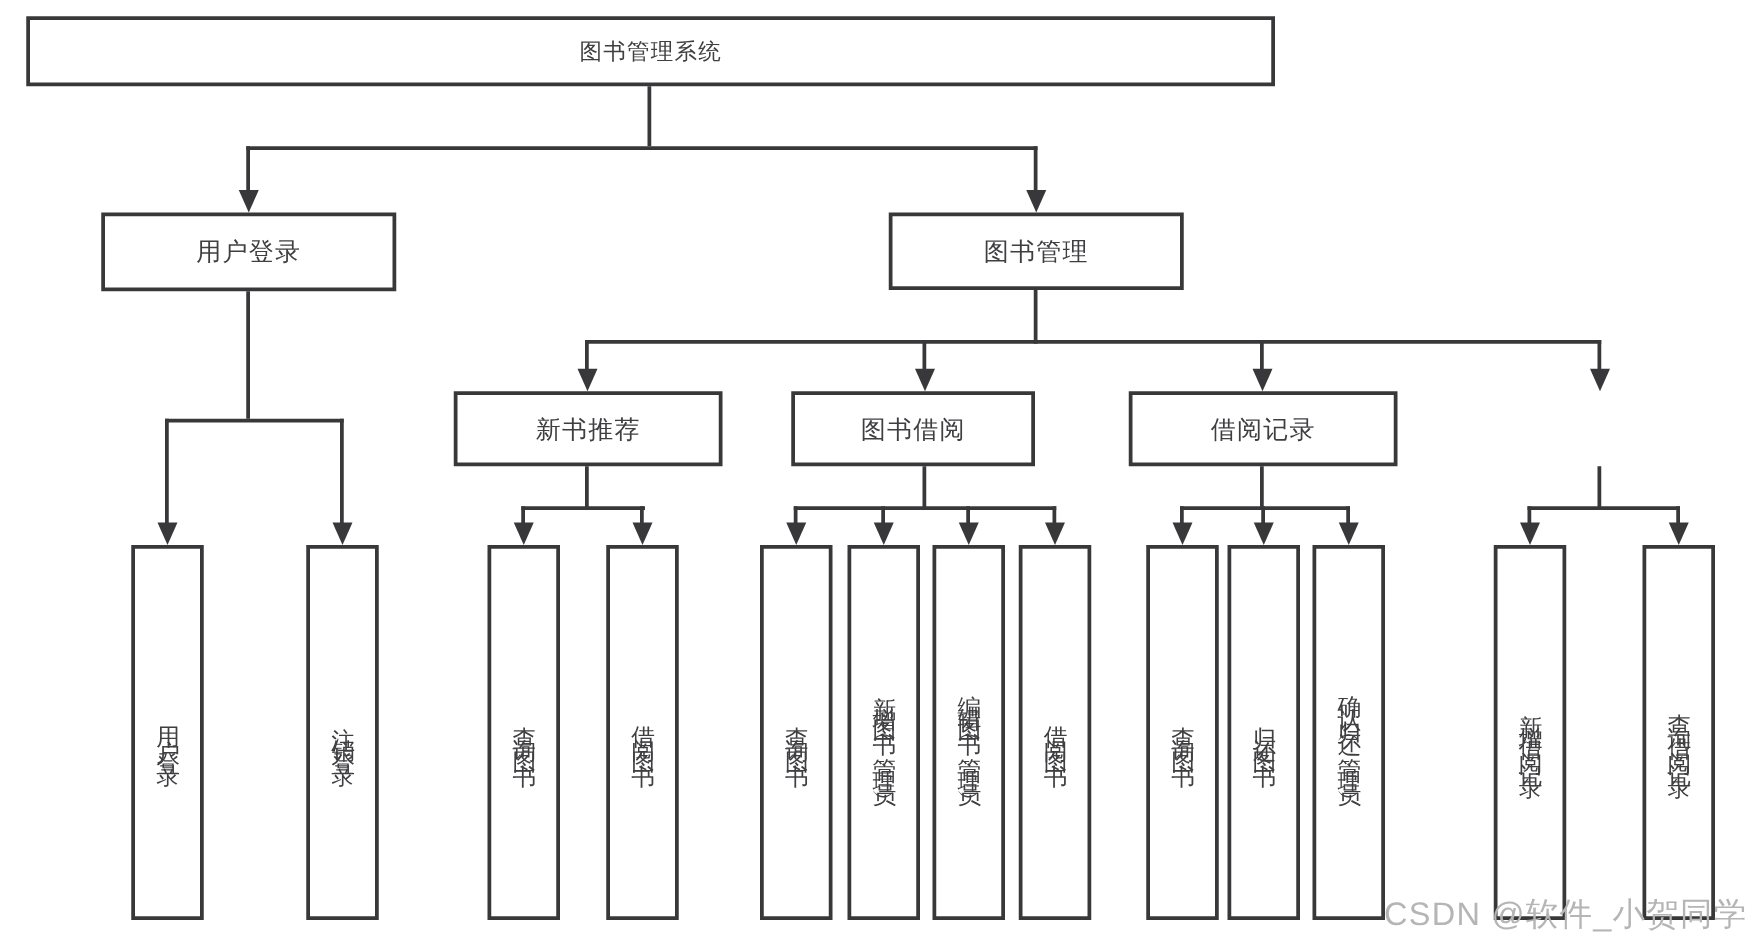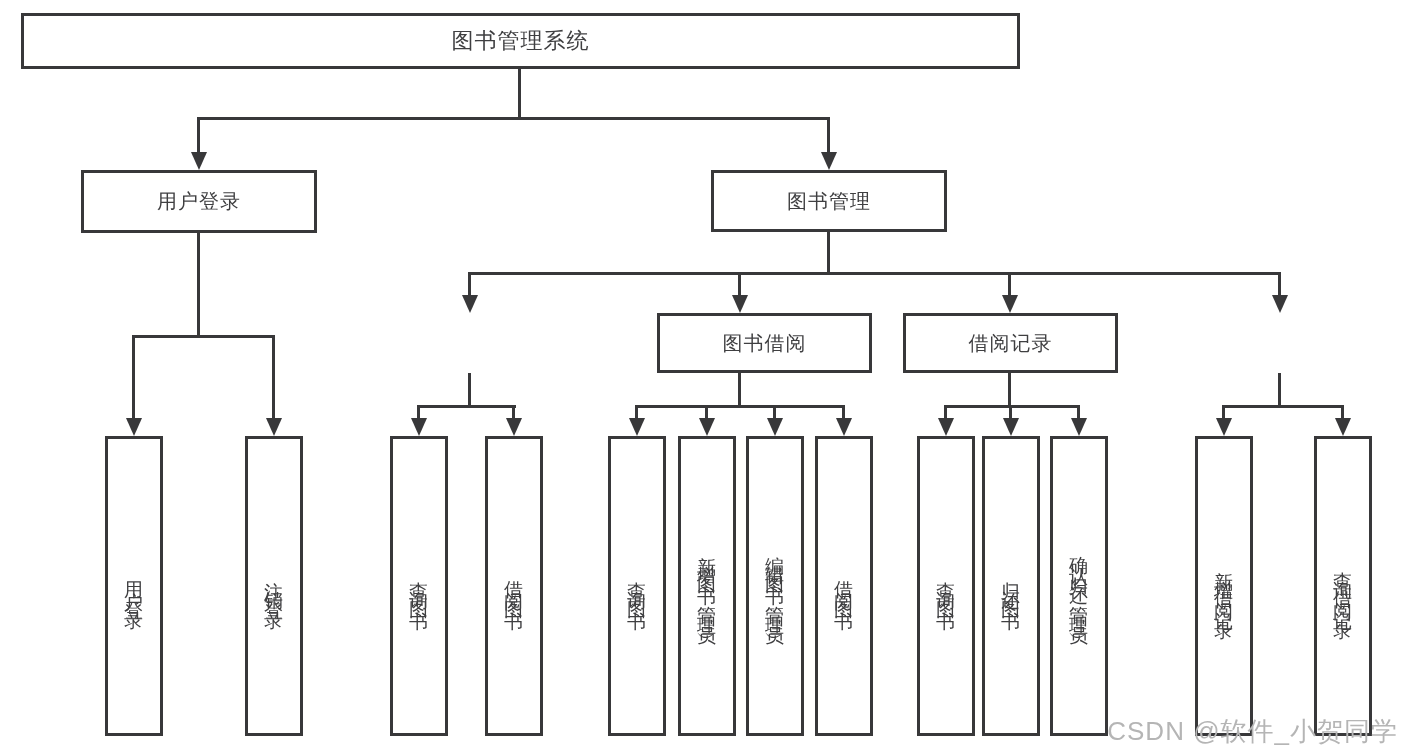--- a/index.html
+++ b/index.html
@@ -22,21 +22,21 @@
     position:absolute;
     border:3px solid var(--line);
     background:#ffffff;
     display:flex;align-items:center;justify-content:center;
   }
   .node .lbl{
     font-size:20px;
     letter-spacing:1px;
     white-space:nowrap;
   }
-  .node.root .lbl{font-size:22px;}
+  .node.root .lbl{font-size:18px;}
   .vnode{
     position:absolute;
     border:3px solid var(--line);
     background:#ffffff;
     display:flex;align-items:center;justify-content:center;
     width:58px;height:300px;top:436px;
   }
   .vnode .vlbl{
     writing-mode:vertical-rl;
     text-orientation:mixed;
@@ -73,22 +73,25 @@
   </div>
 
   <div class="node" style="left:81px;top:170px;width:236px;height:63px">
     <span class="lbl">用户登录</span>
   </div>
 
   <div class="node" style="left:711px;top:170px;width:236px;height:62px">
     <span class="lbl">图书管理</span>
   </div>
 
-
-  <div class="node" style="left:657px;top:313px;width:215px;height:60px">
+  <div class="node" style="left:363px;top:313px;width:215px;height:60px">
+    <span class="lbl">新书推荐</span>
+  </div>
+
+  <div class="node" style="left:633px;top:313px;width:195px;height:60px">
     <span class="lbl">图书借阅</span>
   </div>
 
   <div class="node" style="left:903px;top:313px;width:215px;height:60px">
     <span class="lbl">借阅记录</span>
   </div>
 
 
   <div class="vnode" style="left:105px">
     <span class="vlbl">用户登录</span>

